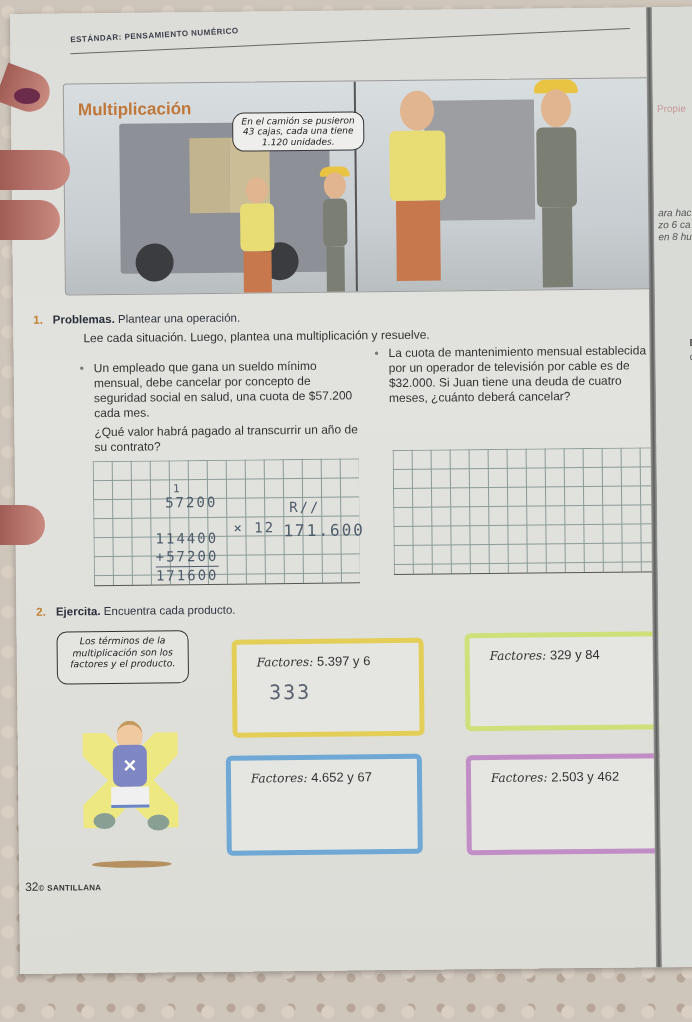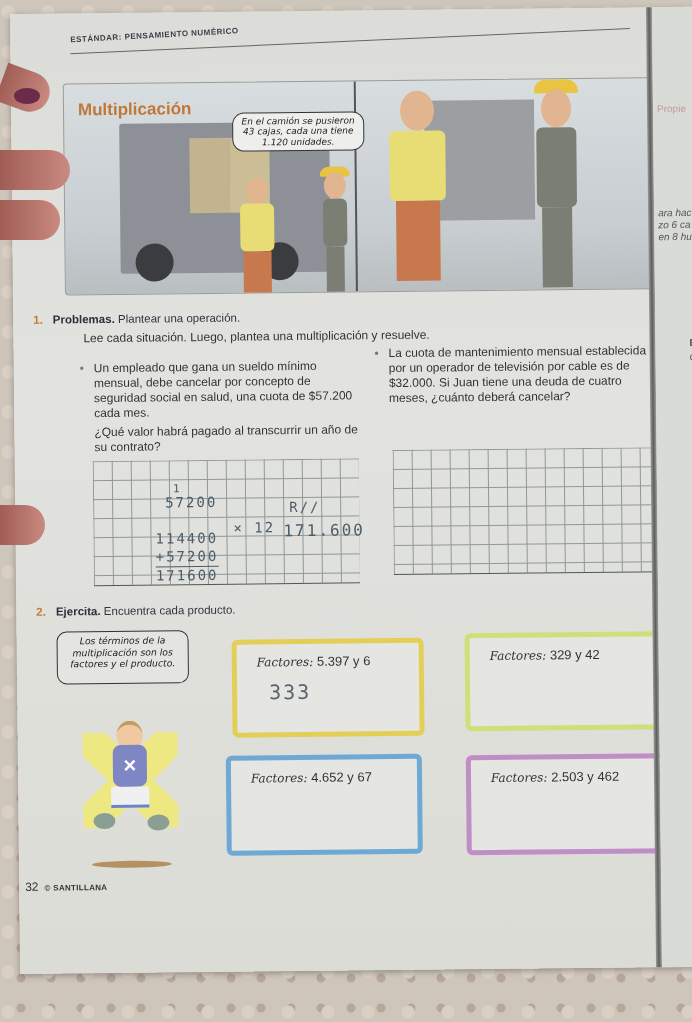--- a/index.html
+++ b/index.html
@@ -82,21 +82,21 @@
   .kid .body { position:absolute; left: 40px; top: 32px; width: 34px; height: 42px; background:#7f86c4; border-radius: 8px; color:#fff; font-weight:bold; font-size: 22px; text-align:center; line-height: 42px; }
   .kid .head { position:absolute; left: 44px; top: 8px; width: 26px; height: 26px; background:#f1c9a1; border-radius:50%; border-top: 4px solid #c49b5f; }
   .kid .shorts { position:absolute; left: 38px; top: 74px; width: 38px; height: 18px; background:#f0f0f0; border-bottom: 3px solid #6a86c2; }
   .kid .shoe-l { position:absolute; left: 20px; top: 100px; width: 22px; height: 16px; background:#8a9f93; border-radius: 50%; }
   .kid .shoe-r { position:absolute; left: 74px; top: 102px; width: 22px; height: 16px; background:#8a9f93; border-radius: 50%; }
   .kid .shadow { position:absolute; left: 18px; top: 148px; width: 80px; height: 7px; background:#b59162; border-radius: 50%; }
   .factor-box { position:absolute; border-radius: 6px; background:#e5e5e1; }
   .factor-box .lbl { position:absolute; left: 20px; top: 10px; font-size: 13px; color:#333; }
   .factor-box .lbl i { font-family: "DejaVu Serif", serif; font-size: 12px; }
   .page-foot { position:absolute; left: 6px; top: 866px; font-size: 12px; color:#333; }
-  .page-foot small { font-size: 8px; font-weight: bold; margin-left: 6px; letter-spacing:.3px; }
+  .page-foot small { font-size: 8px; font-weight: bold; letter-spacing:.3px; }
   .finger { position:absolute; background: linear-gradient(90deg, #a05d56, #c98a80); border-radius: 0 30px 30px 0; }
   .nail { position:absolute; background:#6b2b4a; border-radius: 50%; }
 </style>
 </head>
 <body>
 
 <div class="tablecloth"></div>
 
 <div class="page">
 
@@ -175,21 +175,21 @@
     <div class="shoe-l"></div>
     <div class="shoe-r"></div>
     <div class="shadow"></div>
   </div>
 
   <div class="factor-box" style="left:215px; top:628px; width:182px; height:88px; border:5px solid #e3cf58;">
     <div class="lbl"><i>Factores:</i> <span>5.397 y 6</span></div>
     <div class="hand" style="left:32px; top:36px; font-size:20px; color:#5a6272;">333</div>
   </div>
   <div class="factor-box" style="left:448px; top:624px; width:198px; height:88px; border:5px solid #cde07a;">
-    <div class="lbl"><i>Factores:</i> <span>329 y 42</span></div>
+    <div class="lbl"><i>Factores:</i> <span>329 y 84</span></div>
   </div>
   <div class="factor-box" style="left:208px; top:744px; width:186px; height:90px; border:5px solid #6fa8d4;">
     <div class="lbl"><i>Factores:</i> <span>4.652 y 67</span></div>
   </div>
   <div class="factor-box" style="left:448px; top:746px; width:198px; height:90px; border:5px solid #c08dc6;">
     <div class="lbl"><i>Factores:</i> <span>2.503 y 462</span></div>
   </div>
 
   <div class="page-foot">
     <span>32</span><small>© SANTILLANA</small>

